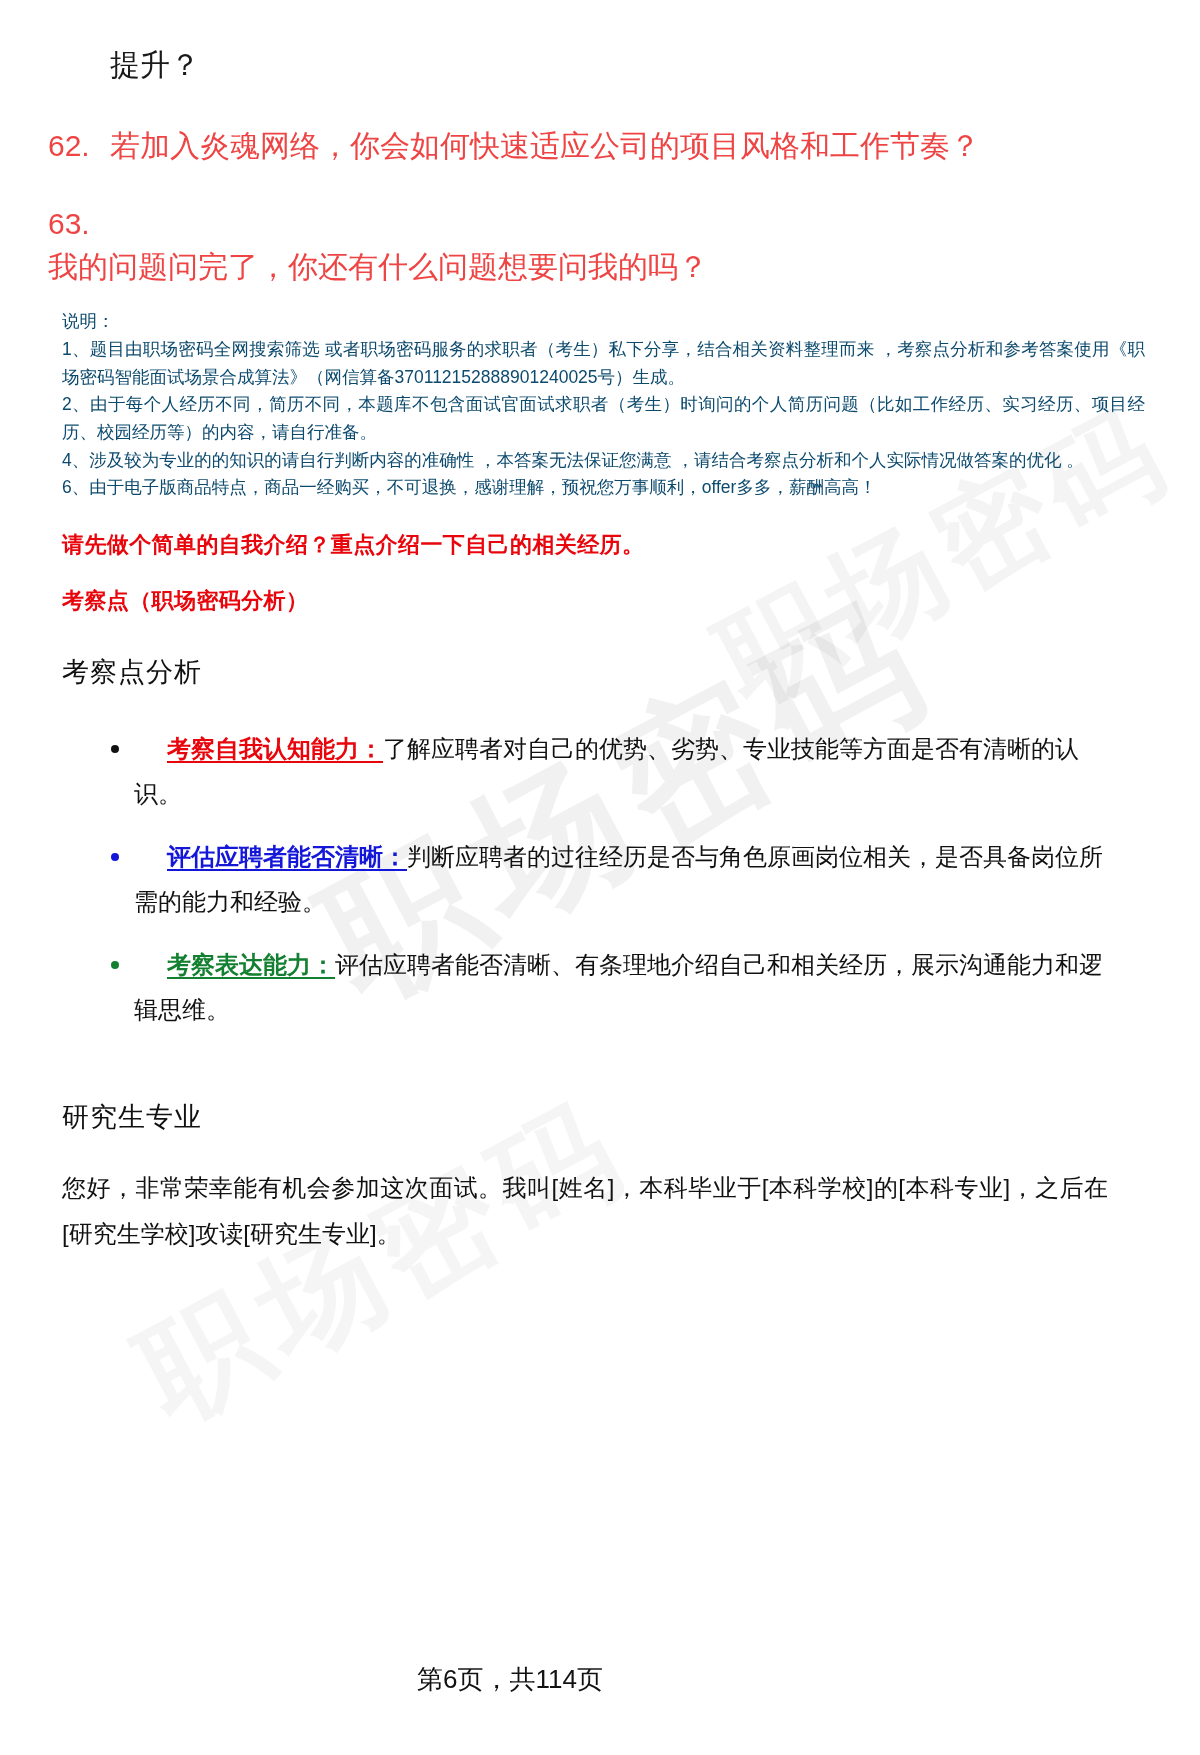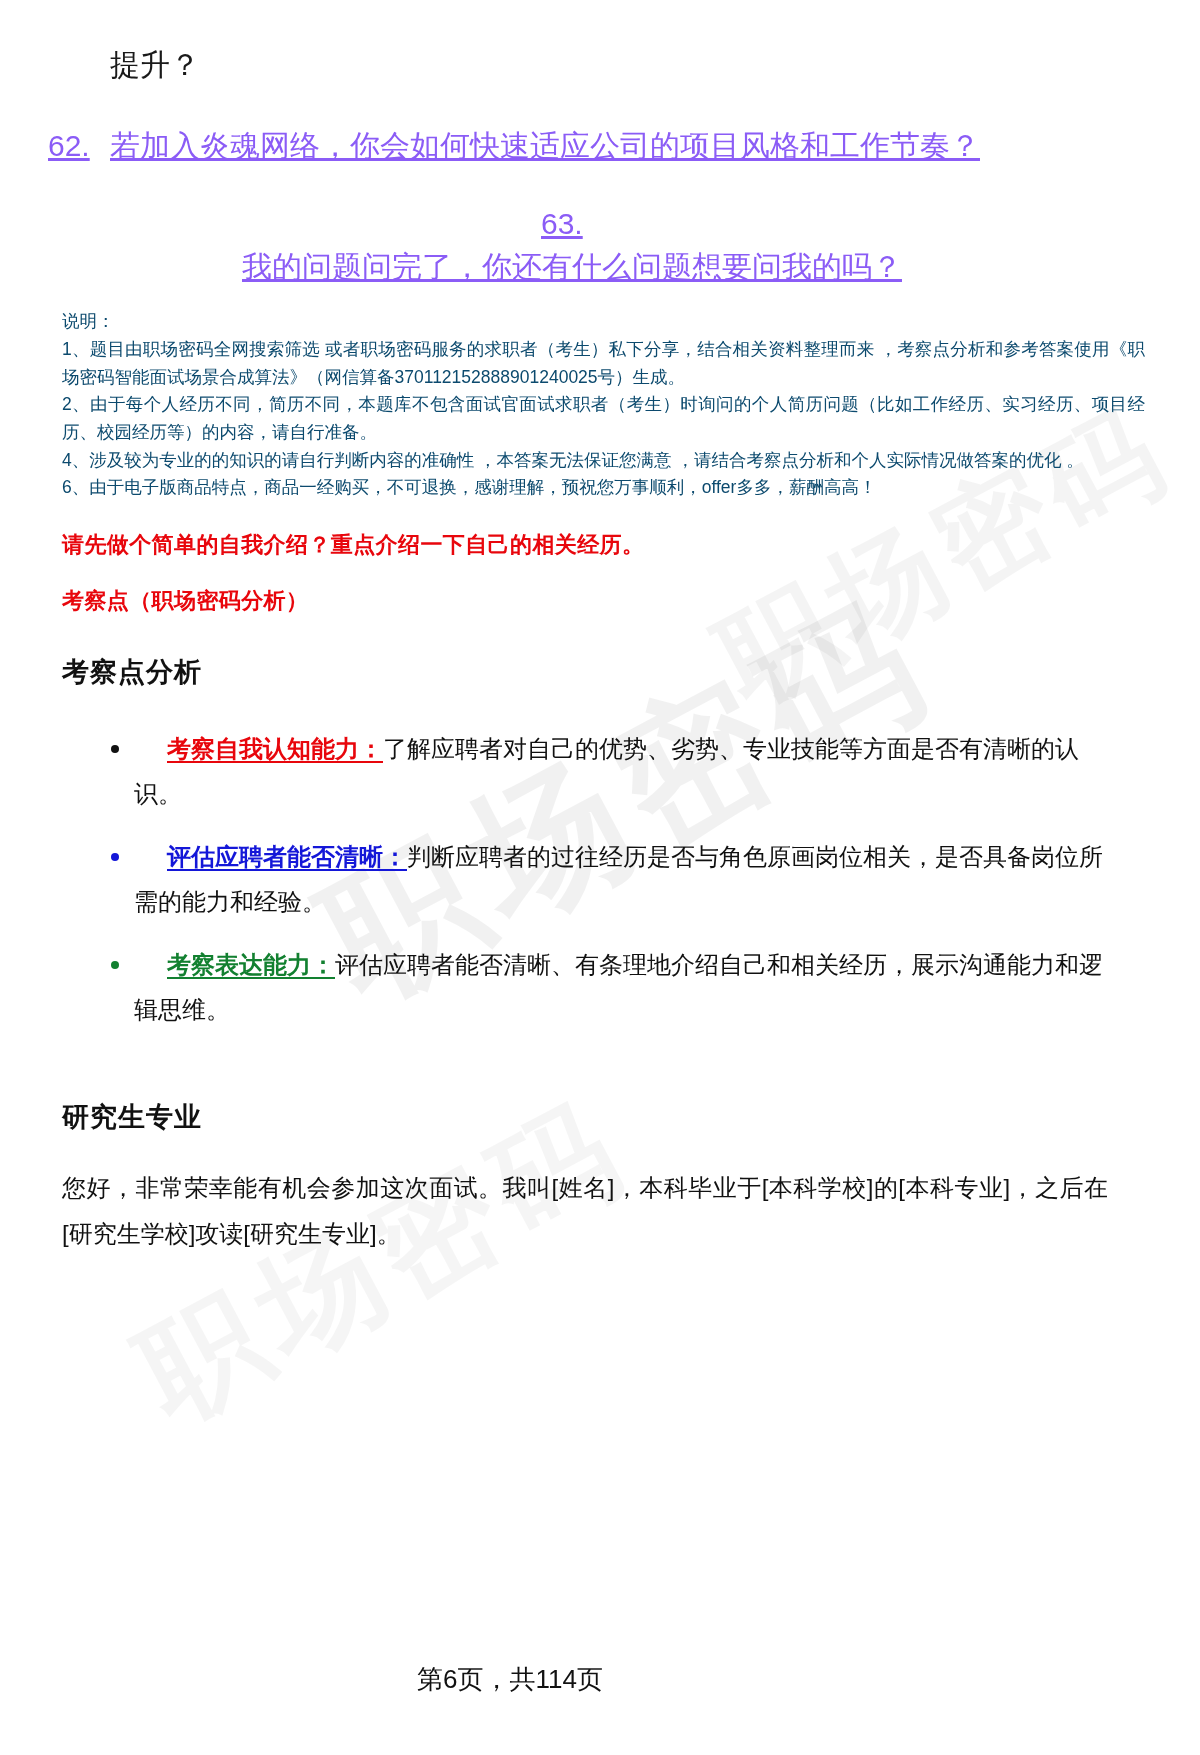--- a/index.html
+++ b/index.html
@@ -61,26 +61,25 @@
     position: relative;
     z-index: 2;
   }
 
   
   .q-list {
     padding: 44px 104px 0 48px;
   }
   .q-item {
     display: flex;
-    align-items: center;
+    align-items: flex-start;
     font-size: 30px;
     line-height: 1.42;
     margin-bottom: 20px;
-    color: #8b5cf6;
-    text-decoration: underline;
+    color: #ef4444;
   }
   .q-num {
     min-width: 62px;
     text-align: left;
     flex: 0 0 auto;
     font-size: 30px;
   }
   .q-text {
     flex: 1 1 auto;
   }
@@ -112,21 +111,21 @@
     letter-spacing: 0.4px;
   }
   .red-heading.second {
     margin-top: 26px;
   }
 
   
   .sec-heading {
     margin: 38px 0 0 62px;
     font-size: 27px;
-    font-weight: 700;
+    font-weight: 400;
     color: #111;
     letter-spacing: 1px;
   }
   .sec-heading.answer {
     margin-top: 66px;
   }
 
   
   ul.points {
     margin: 34px 80px 0 104px;

